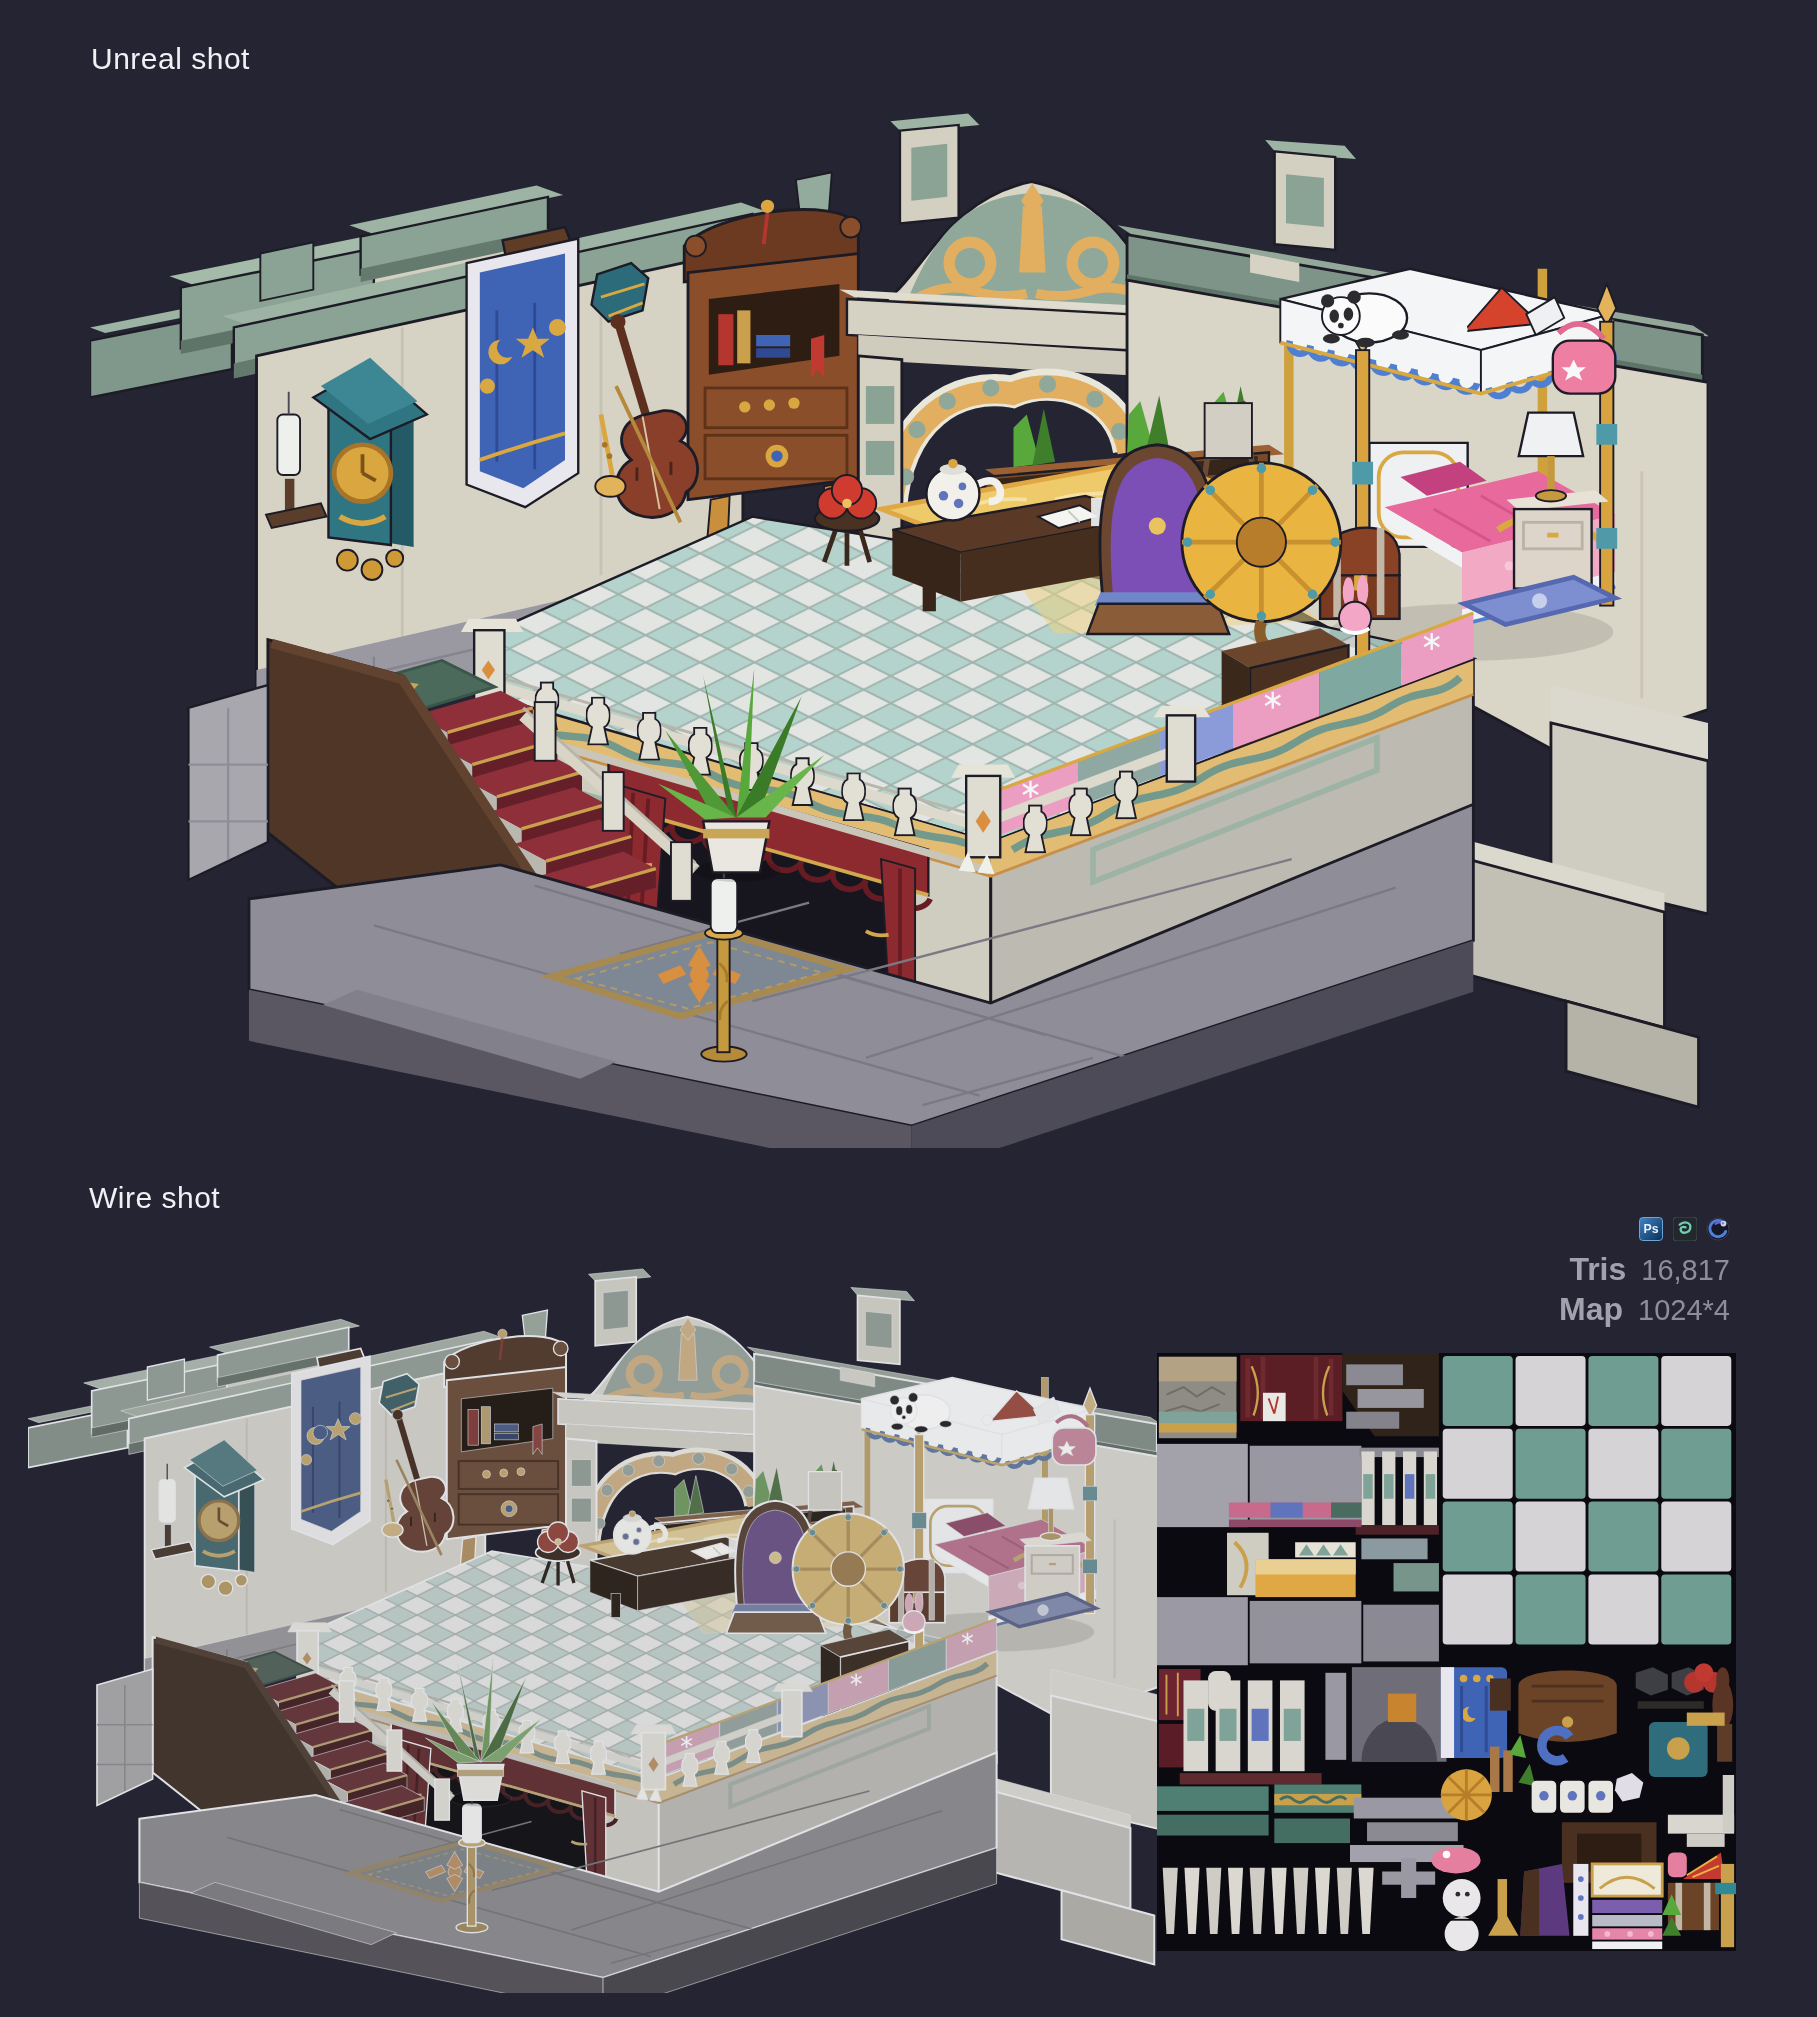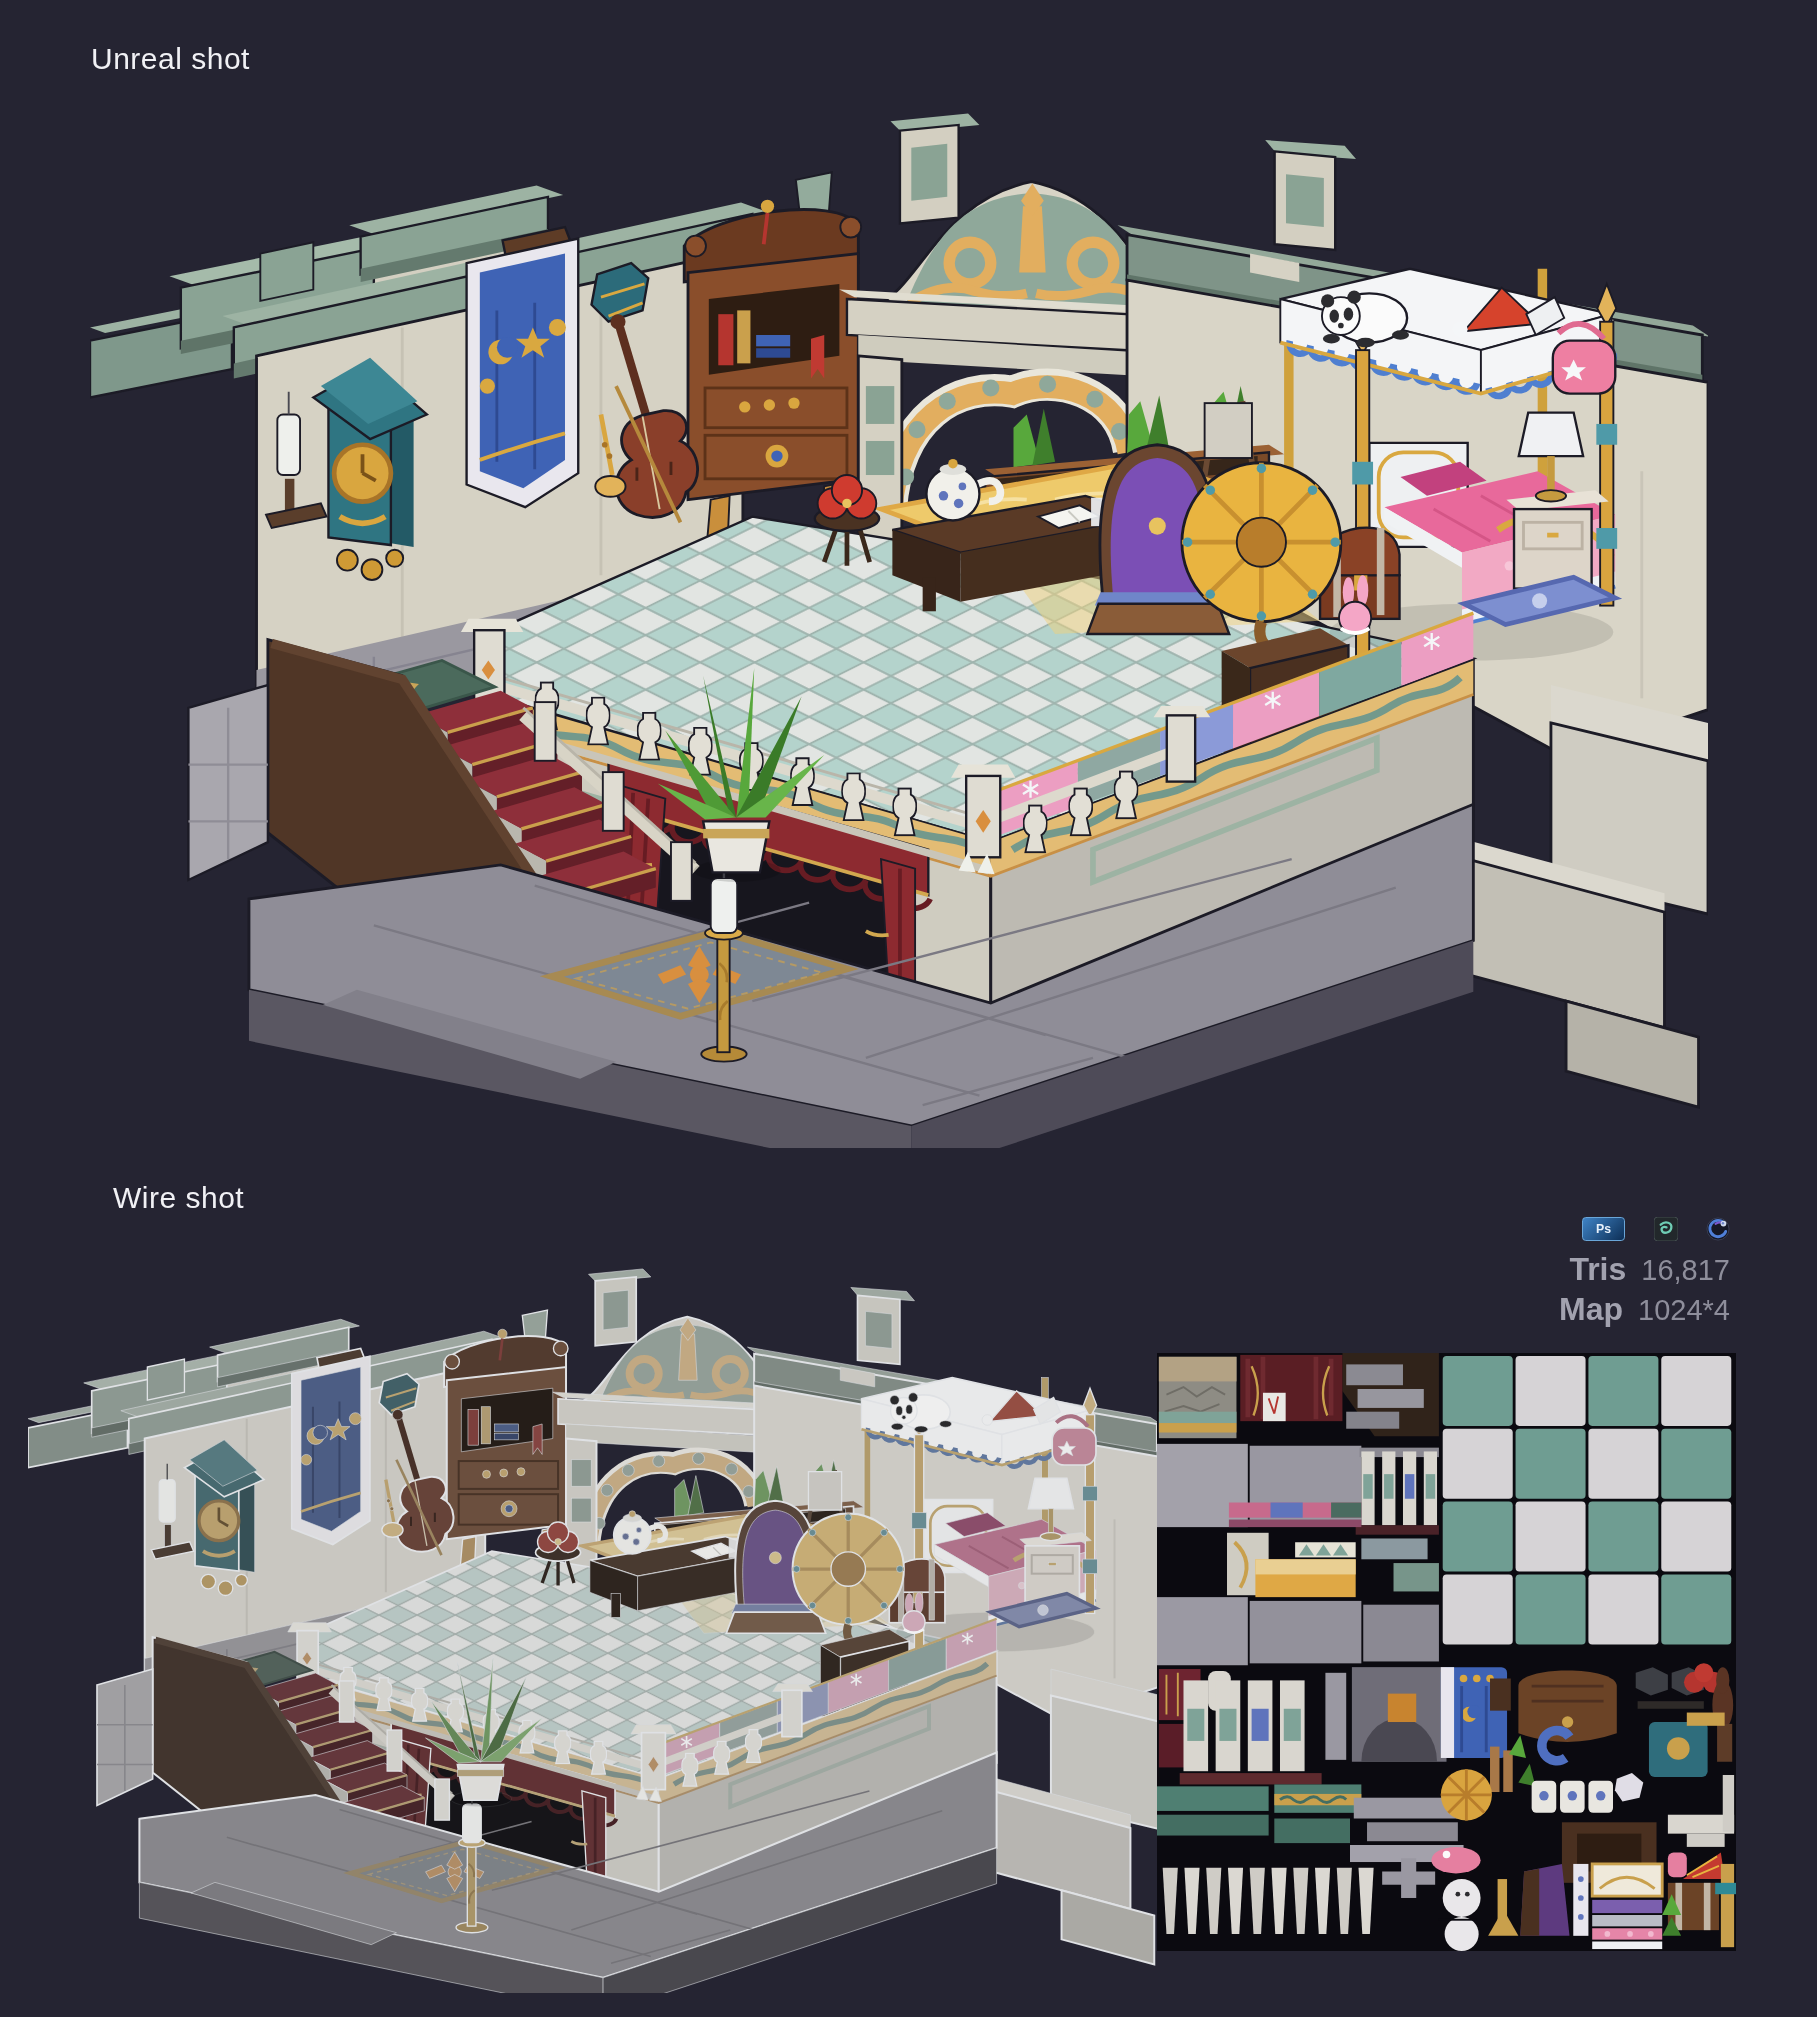--- a/index.html
+++ b/index.html
@@ -1,29 +1,29 @@
 <!DOCTYPE html>
 <html style="--bg: #252432; --heading: #f1f1f5; --stat-label: #a2a2af; --stat-value: #8e8e9b;font-size:15px"><head>
 <meta charset="utf-8">
 <style>
   :root{ --bg:#252432; --heading:#f1f1f5; --stat-label:#a2a2af; --stat-value:#8e8e9b; }
   *{margin:0;padding:0;box-sizing:border-box;}
   html,body{width:1817px;height:2018px;}
   body{background:var(--bg);font-family:"Liberation Sans", sans-serif;position:relative;overflow:hidden;}
   .heading{position:absolute;color:var(--heading);font-size:30px;font-weight:400;letter-spacing:0.5px;}
   #unreal-heading{left:91px;top:42px;}
-  #wire-heading{left:89px;top:1181px;margin-left:24px;}
+  #wire-heading{left:89px;top:1181px;}
   .render{position:absolute;}
   #unreal-render{left:90px;top:102px;width:1618px;height:1046px;}
   #wire-render{left:28px;top:1261px;width:1133px;height:732px;}
   .unreal-svg{--ol:#1c1b26;}
   .wire-svg{--ol:#e9edf4; stroke:#dfe4ec; stroke-width:0.9px; filter:saturate(.5) brightness(.95);}
   #stats{position:absolute;right:87px;top:1217px;text-align:right;}
   .icons-row{display:flex;justify-content:flex-end;gap:9.5px;margin-bottom:9.5px;}
-  .sw-icon{width:43px;height:24px;display:inline-block;}
+  .sw-icon{width:24px;height:24px;display:inline-block;}
   .ps-icon{border-radius:3.8px;background:linear-gradient(135deg,#3f83c6,#0d2f56);color:#e8f1fb;
     font-size:12.3px;font-weight:700;display:flex;align-items:center;justify-content:center;
     border:0.9px solid #6aa6d8;}
   .stat-row{display:flex;justify-content:flex-end;align-items:baseline;gap:15px;height:40px;}
   .stat-label{color:var(--stat-label);font-size:32px;font-weight:700;}
   .stat-value{color:var(--stat-value);font-size:29px;font-weight:400;}
   #atlas{position:absolute;left:1157px;top:1353px;width:579px;height:598px;}
 </style>
 </head>
 <body>

